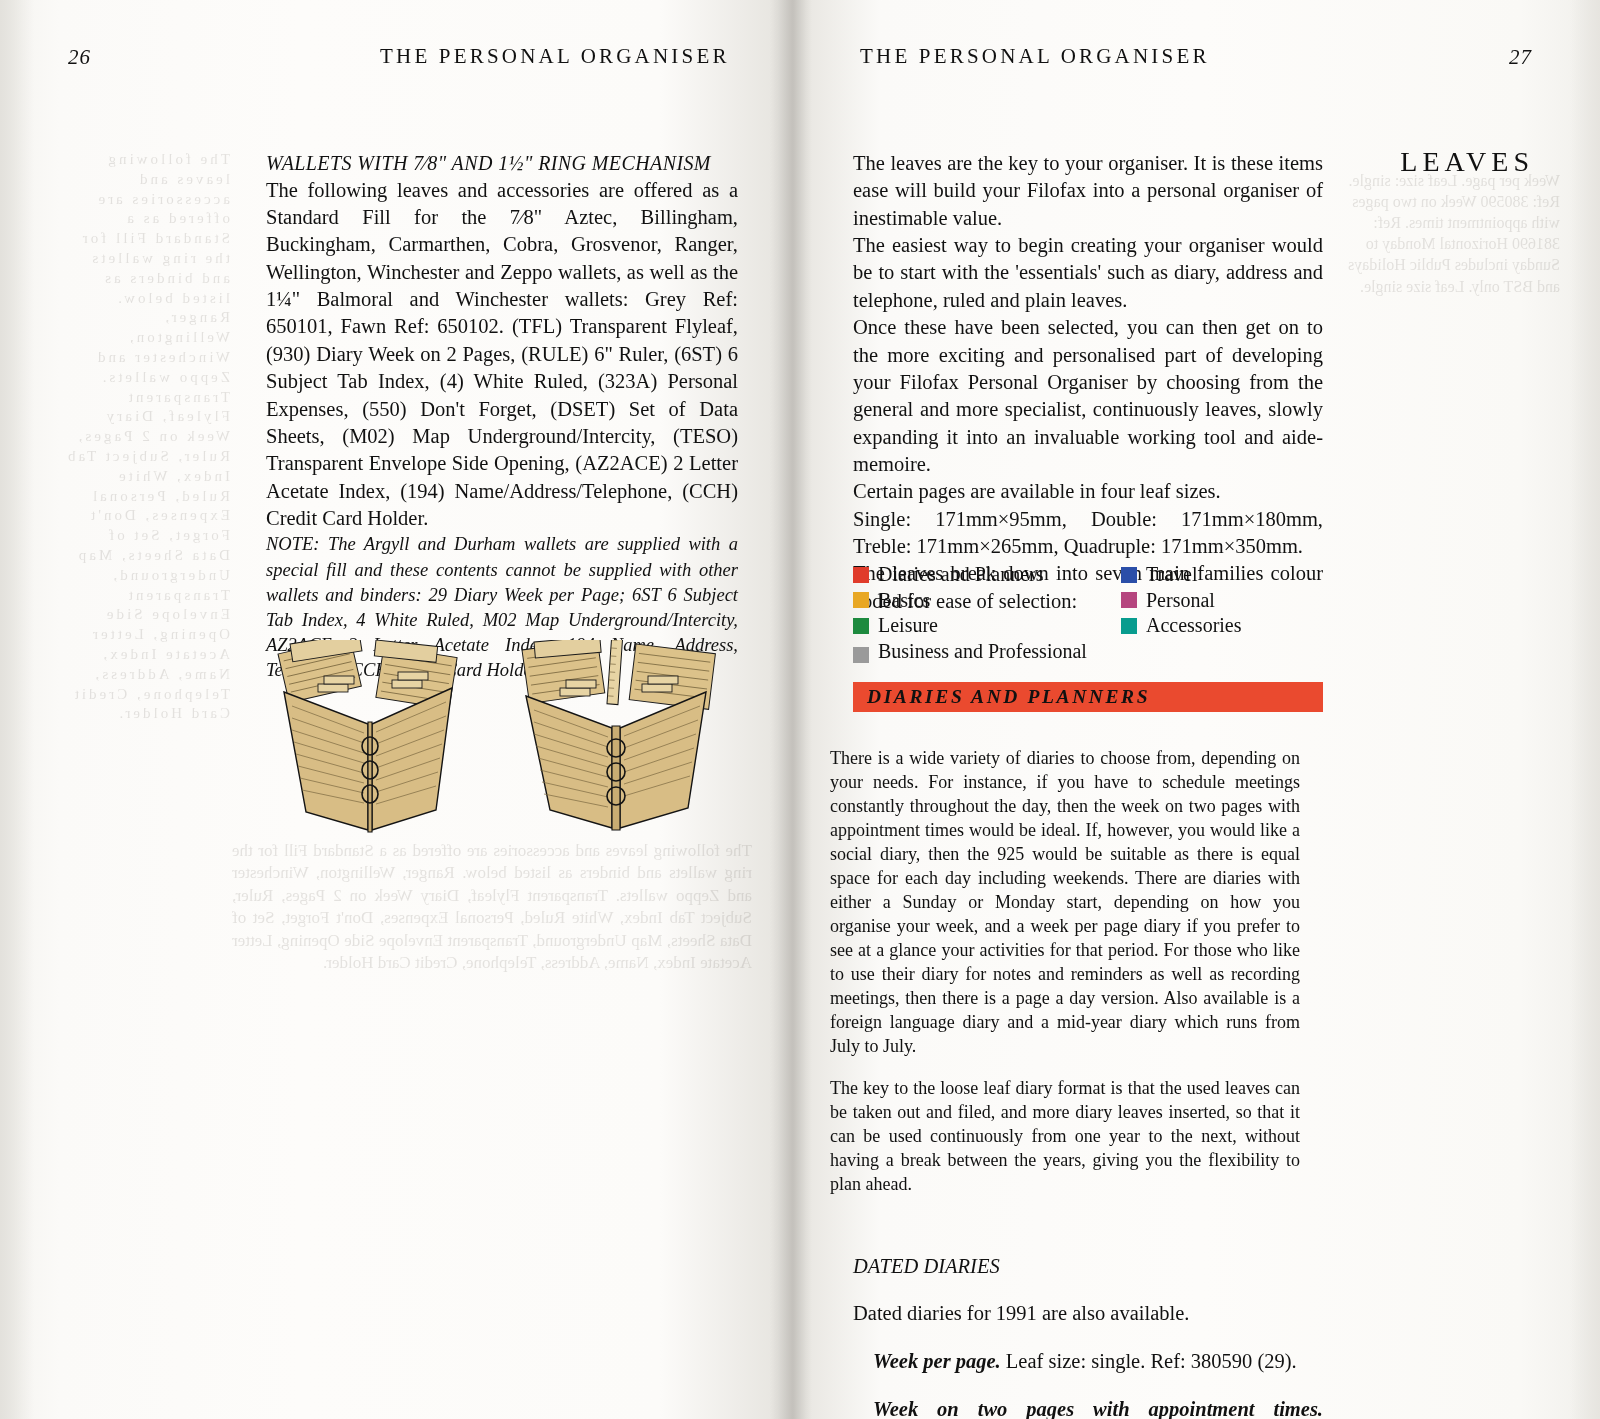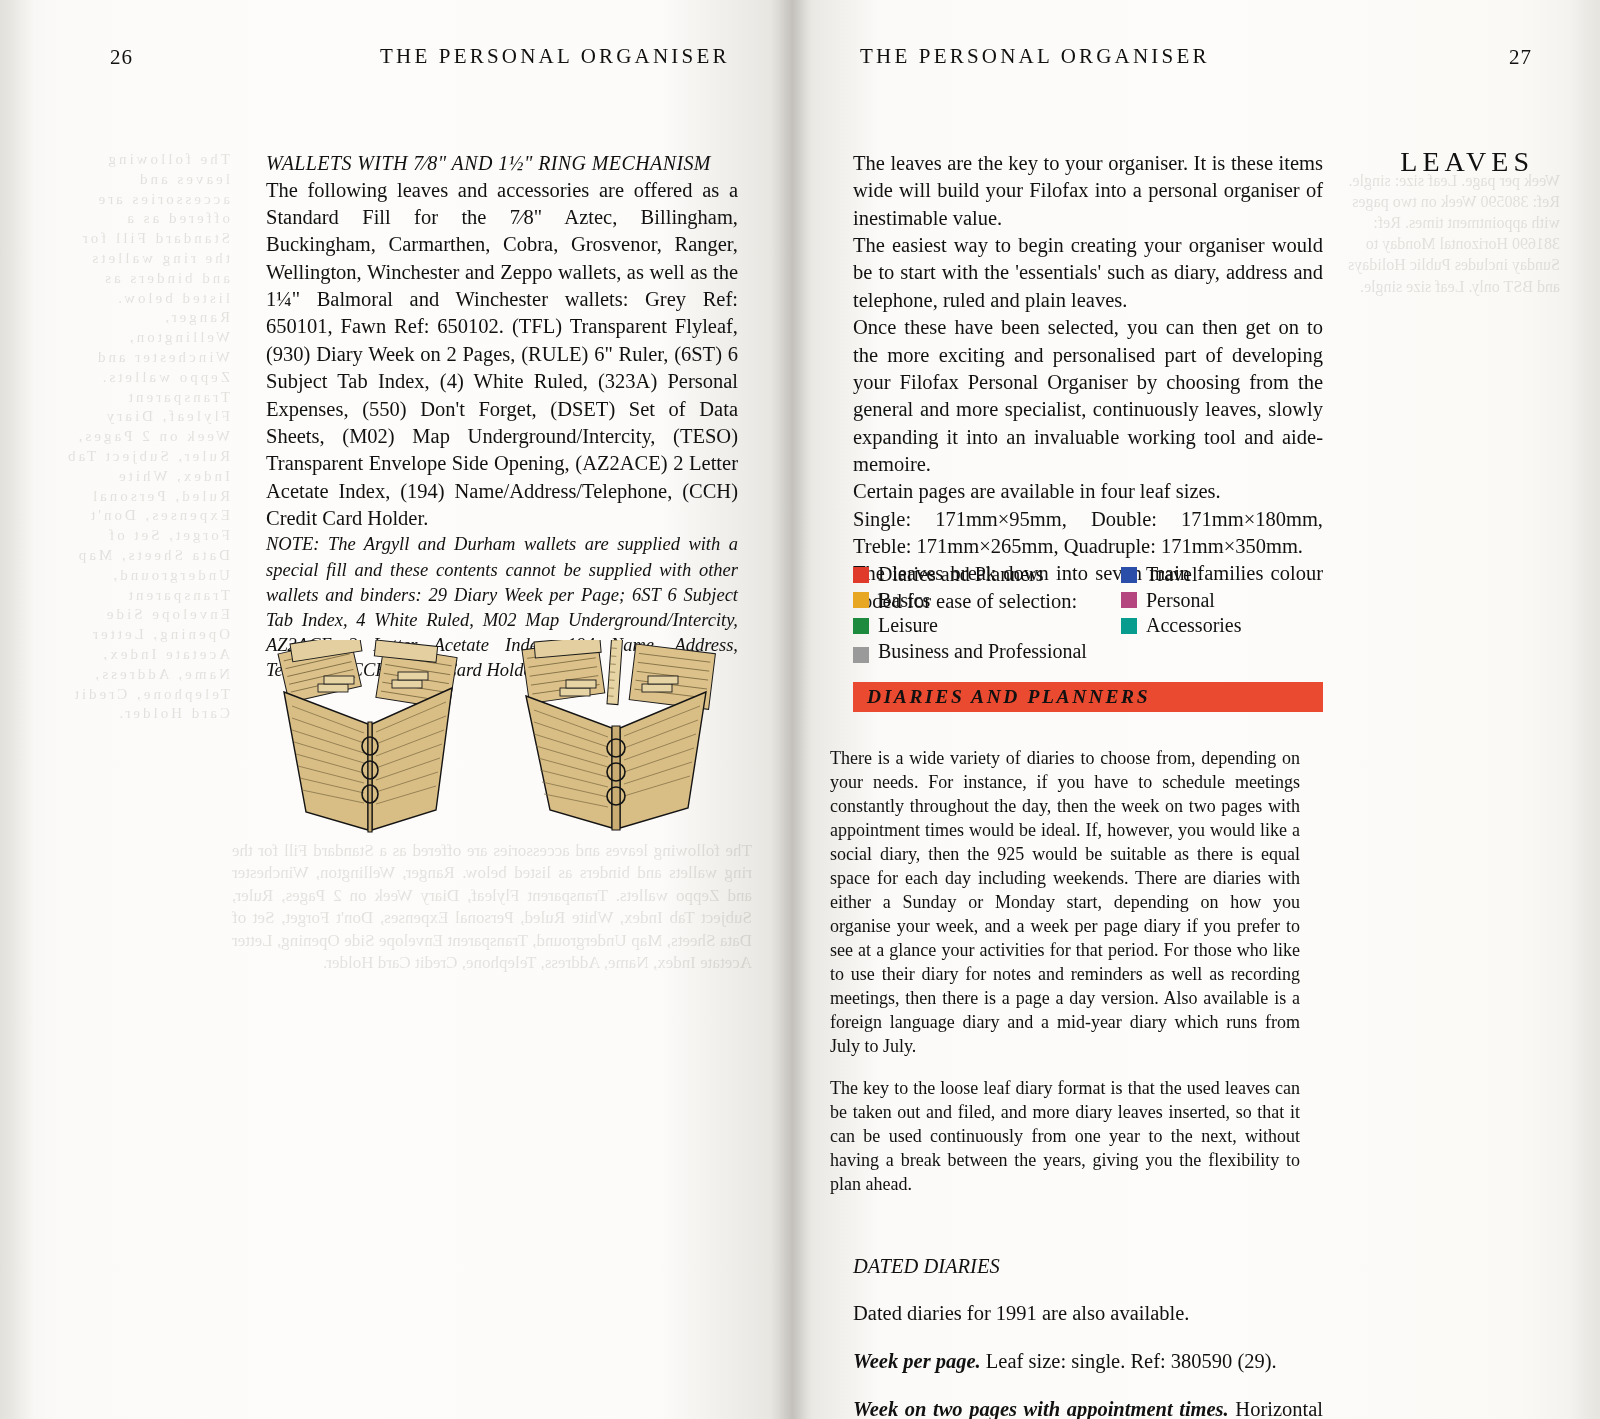--- a/index.html
+++ b/index.html
@@ -54,23 +54,23 @@
     user-select: none;
     line-height: 1.32;
   }
   .bleed.left1 { left: 60px; top: 150px; width: 170px; font-size: 15px; letter-spacing: 3px; }
   .bleed.left2 { left: 232px; top: 840px; width: 520px; font-size: 17px; text-align: justify; }
   .bleed.right1 { left: 1330px; top: 170px; width: 230px; font-size: 16px; }
 
   
   .folio {
     position: absolute;
+    font-style: italic;
     font-size: 21px;
     letter-spacing: 1px;
-    margin-left: 42px;
   }
   .folio-left { left: 68px; top: 45px; }
   .folio-right { right: 68px; top: 45px; }
   .runhead {
     position: absolute;
     top: 44px;
     font-size: 21px;
     letter-spacing: 3.2px;
     white-space: nowrap;
   }
@@ -154,21 +154,21 @@
     text-align: justify;
   }
   .dated {
     position: absolute;
     left: 853px; top: 1232px; width: 470px;
     font-size: 20.5px;
     line-height: 1.335;
     text-align: justify;
   }
   .dated .sub { font-style: italic; }
-  .bi { font-weight: bold; font-style: italic; }
+  .bi { font-weight: bold; font-style: italic; margin-left: 20px; }
 
   
   .illus {
     position: absolute;
     left: 272px; top: 640px;
     width: 460px; height: 215px;
   }
   .illus svg { display: block; }
 </style>
 </head>
@@ -347,21 +347,21 @@
         <rect x="122" y="44" width="30" height="8"></rect>
         <rect x="128" y="36" width="30" height="8"></rect>
       </g>
     </g>
   </svg>
 </div>
 
 <div class="leaves-tab">LEAVES</div>
 
 <div class="col-right">
-  <p>The leaves are the key to your organiser. It is these items wide will build your Filofax into a personal organiser of inestimable value.</p>
+  <p>The leaves are the key to your organiser. It is these items ease will build your Filofax into a personal organiser of inestimable value.</p>
   <p>The easiest way to begin creating your organiser would be to start with the 'essentials' such as diary, address and telephone, ruled and plain leaves.</p>
   <p>Once these have been selected, you can then get on to the more exciting and personalised part of developing your Filofax Personal Organiser by choosing from the general and more specialist, continuously leaves, slowly expanding it into an invaluable working tool and aide-memoire.</p>
   <p>Certain pages are available in four leaf sizes.</p>
   <p>Single: 171mm×95mm, Double: 171mm×180mm, Treble: 171mm×265mm, Quadruple: 171mm×350mm.</p>
   <p>The leaves break down into seven main families colour coded for ease of selection:</p>
 </div>
 
 <div class="legend">
   <div class="legend-item">
     <span class="swatch" style="background: rgb(224, 59, 42);"></span>

